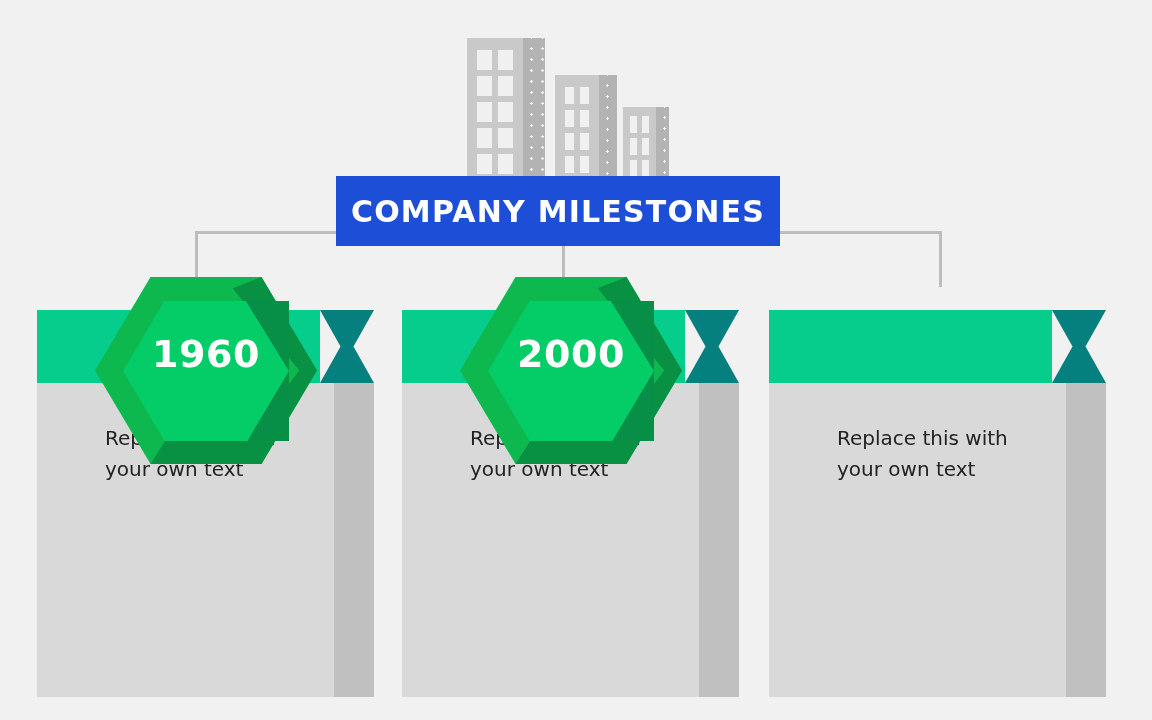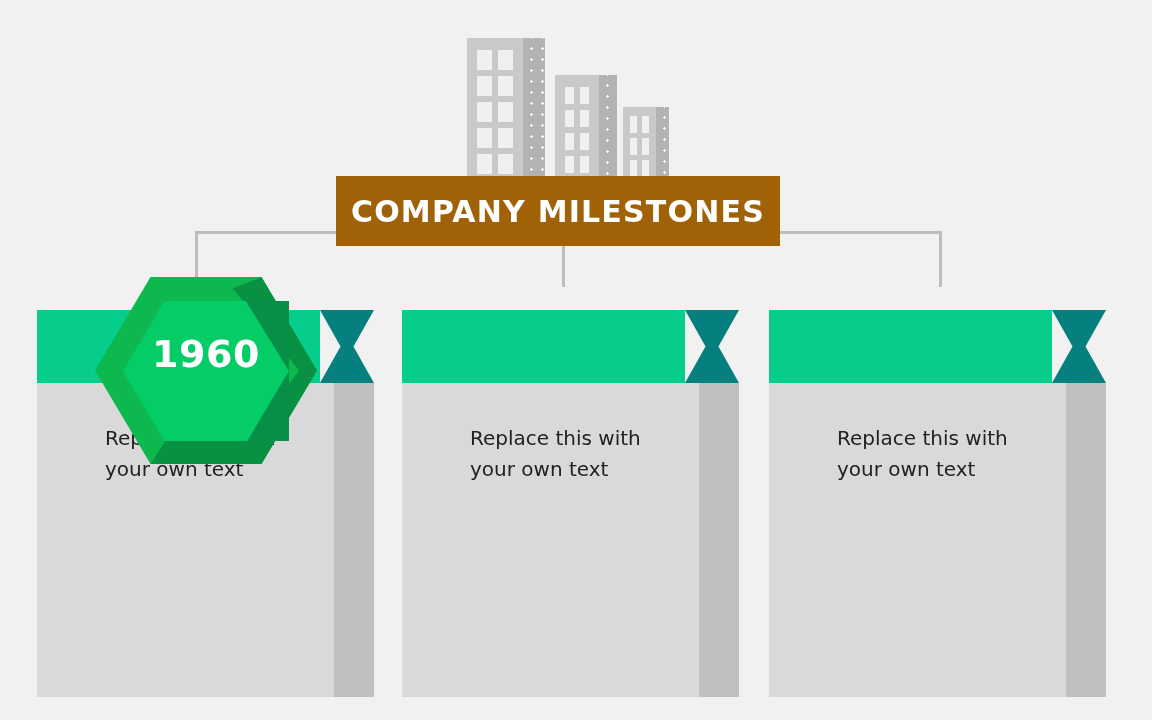--- a/index.html
+++ b/index.html
@@ -92,21 +92,21 @@
   .conn-v.center { left: 562px; top: 243px; height: 44px; }
   .conn-v.right  { left: 939px; top: 231px; height: 56px; }
 
   
   .title-bar {
     position: absolute;
     left: 336px;
     top: 176px;
     width: 444px;
     height: 70px;
-    background: #a16207;
+    background: #1d4ed8;
     display: flex;
     align-items: center;
     justify-content: center;
   }
   .title-text {
     color: #ffffff;
     font-size: 30px;
     font-weight: bold;
     letter-spacing: 1.2px;
     font-family: "DejaVu Sans", sans-serif;
@@ -300,20 +300,27 @@
   </div>
 
   <div class="card c1">
     <div class="body"></div>
     <div class="body-shadow"></div>
     <div class="ribbon">
       <div class="ribbon-main"></div>
       <div class="ribbon-tail"></div>
     </div>
     <div class="desc">Replace this with your own text</div>
+    <div class="hex-wrap">
+      <div class="hex hex-outer"></div>
+      <div class="hex hex-outer-shade"></div>
+      <div class="hex hex-inner"></div>
+      <div class="hex hex-inner-shade"></div>
+      <div class="hex-year">2000</div>
+    </div>
   </div>
 
   <div class="card c2">
     <div class="body"></div>
     <div class="body-shadow"></div>
     <div class="ribbon">
       <div class="ribbon-main"></div>
       <div class="ribbon-tail"></div>
     </div>
     <div class="desc">Replace this with your own text</div>

